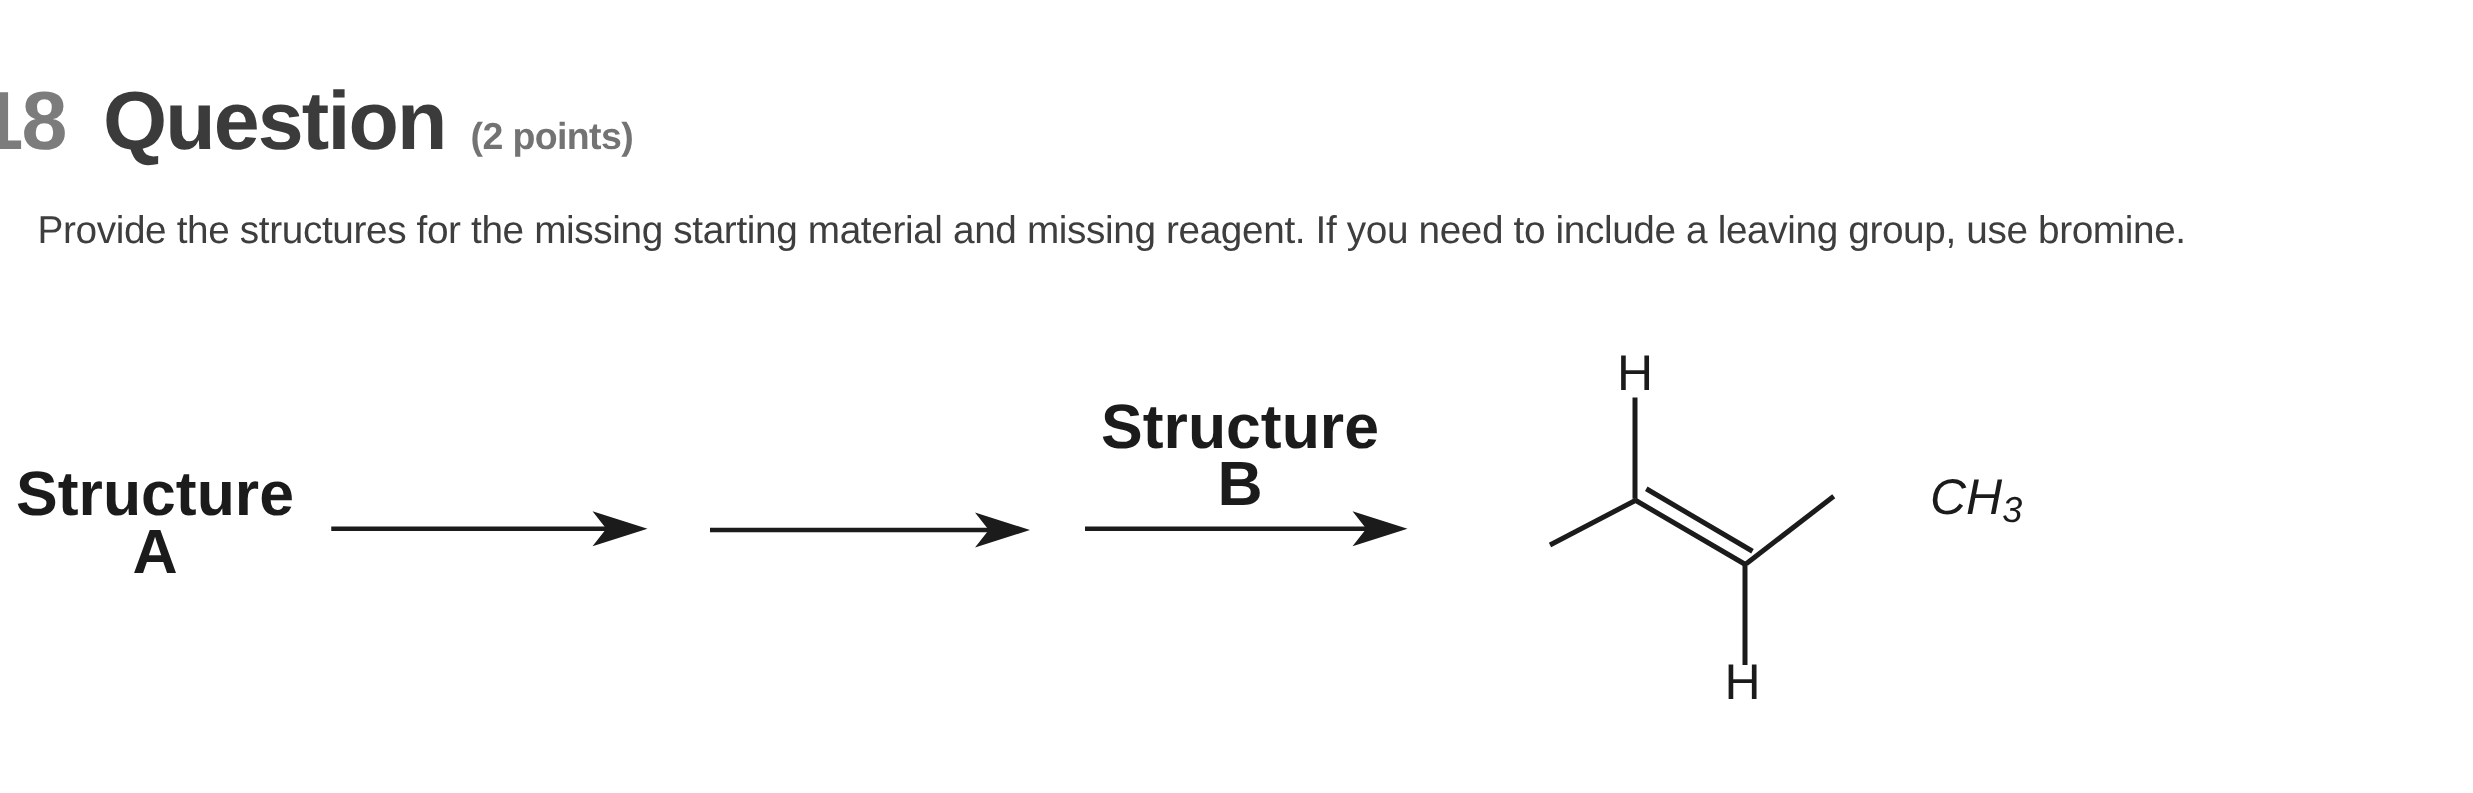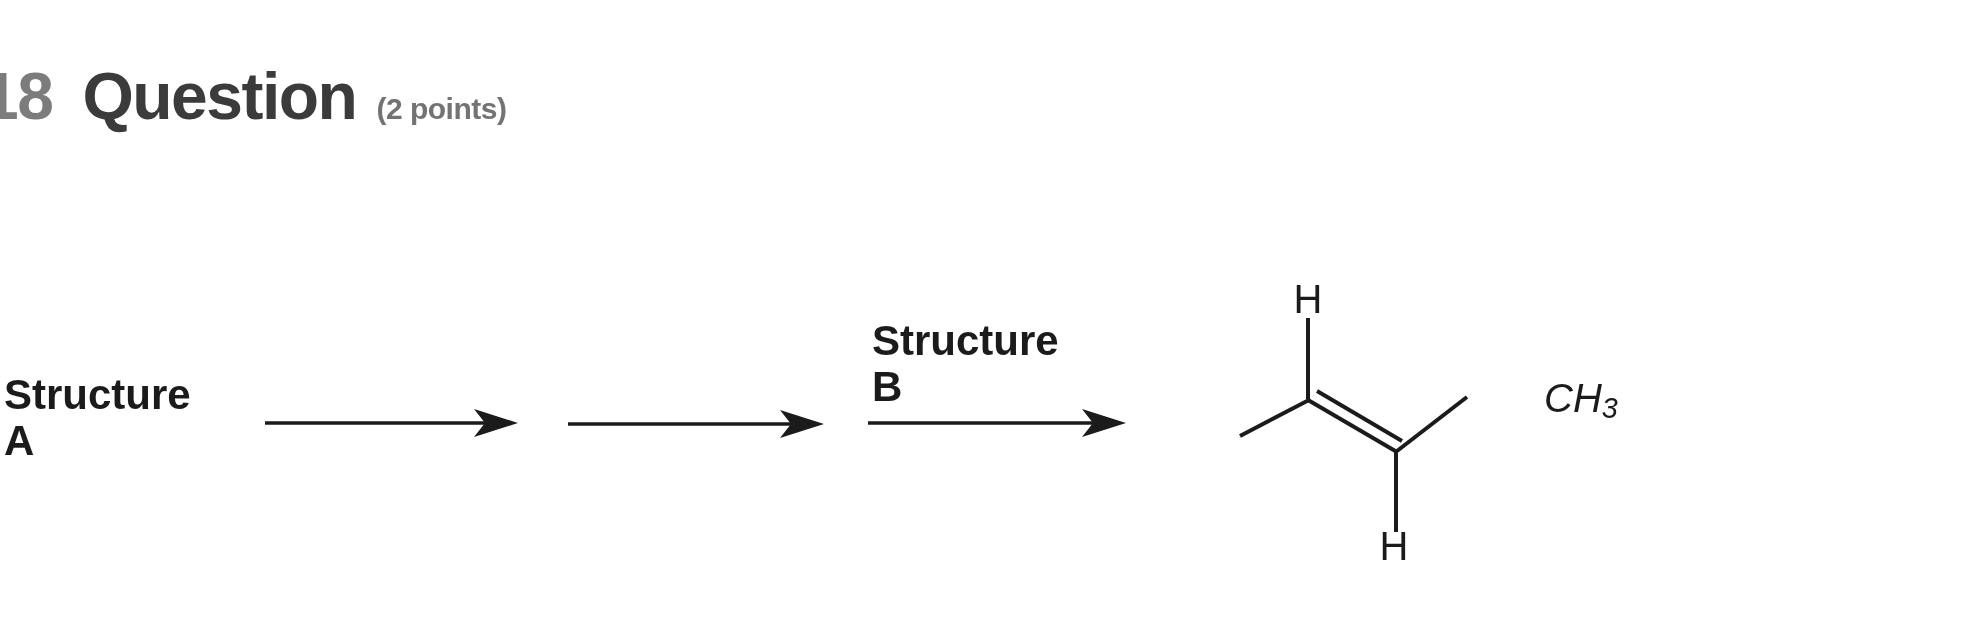--- a/index.html
+++ b/index.html
@@ -39,23 +39,23 @@
   }
 
   
   .scheme { position: absolute; left: 0; top: 0; width: 1978px; height: 634px; color: #1b1b1b; }
 
   .art { position: absolute; left: 0; top: 0; }
 
   .struct-label {
     position: absolute;
     font-weight: 700;
-    font-size: 42px;
+    font-size: 50px;
     line-height: 46px;
-    text-align: left;
+    text-align: center;
     color: #1b1b1b;
   }
   .label-a { left: 4px;   top: 372px; width: 240px; }
   .label-b { left: 872px; top: 318px; width: 240px; }
 
   .reagent {
     position: absolute;
     font-size: 42px;
     text-align: center;
     color: #1b1b1b;
@@ -80,20 +80,21 @@
 <body>
 
 <div class="page">
 
   <div class="heading">
     <span class="qnum">18</span>
     <span class="qtitle">Question</span>
     <span class="qpoints">(2 points)</span>
   </div>
 
+  <p class="prompt">Provide the structures for the missing starting material and missing reagent. If you need to include a leaving group, use bromine.</p>
 
   <div class="scheme">
 
     <svg class="art" width="1978" height="634" viewBox="0 0 1978 634">
 
       <g>
         <line x1="265" y1="423" x2="492" y2="423" stroke="#1b1b1b" stroke-width="3.5"></line>
         <polygon points="518,423 474,409 485,423 474,437" fill="#1b1b1b"></polygon>
       </g>
 

